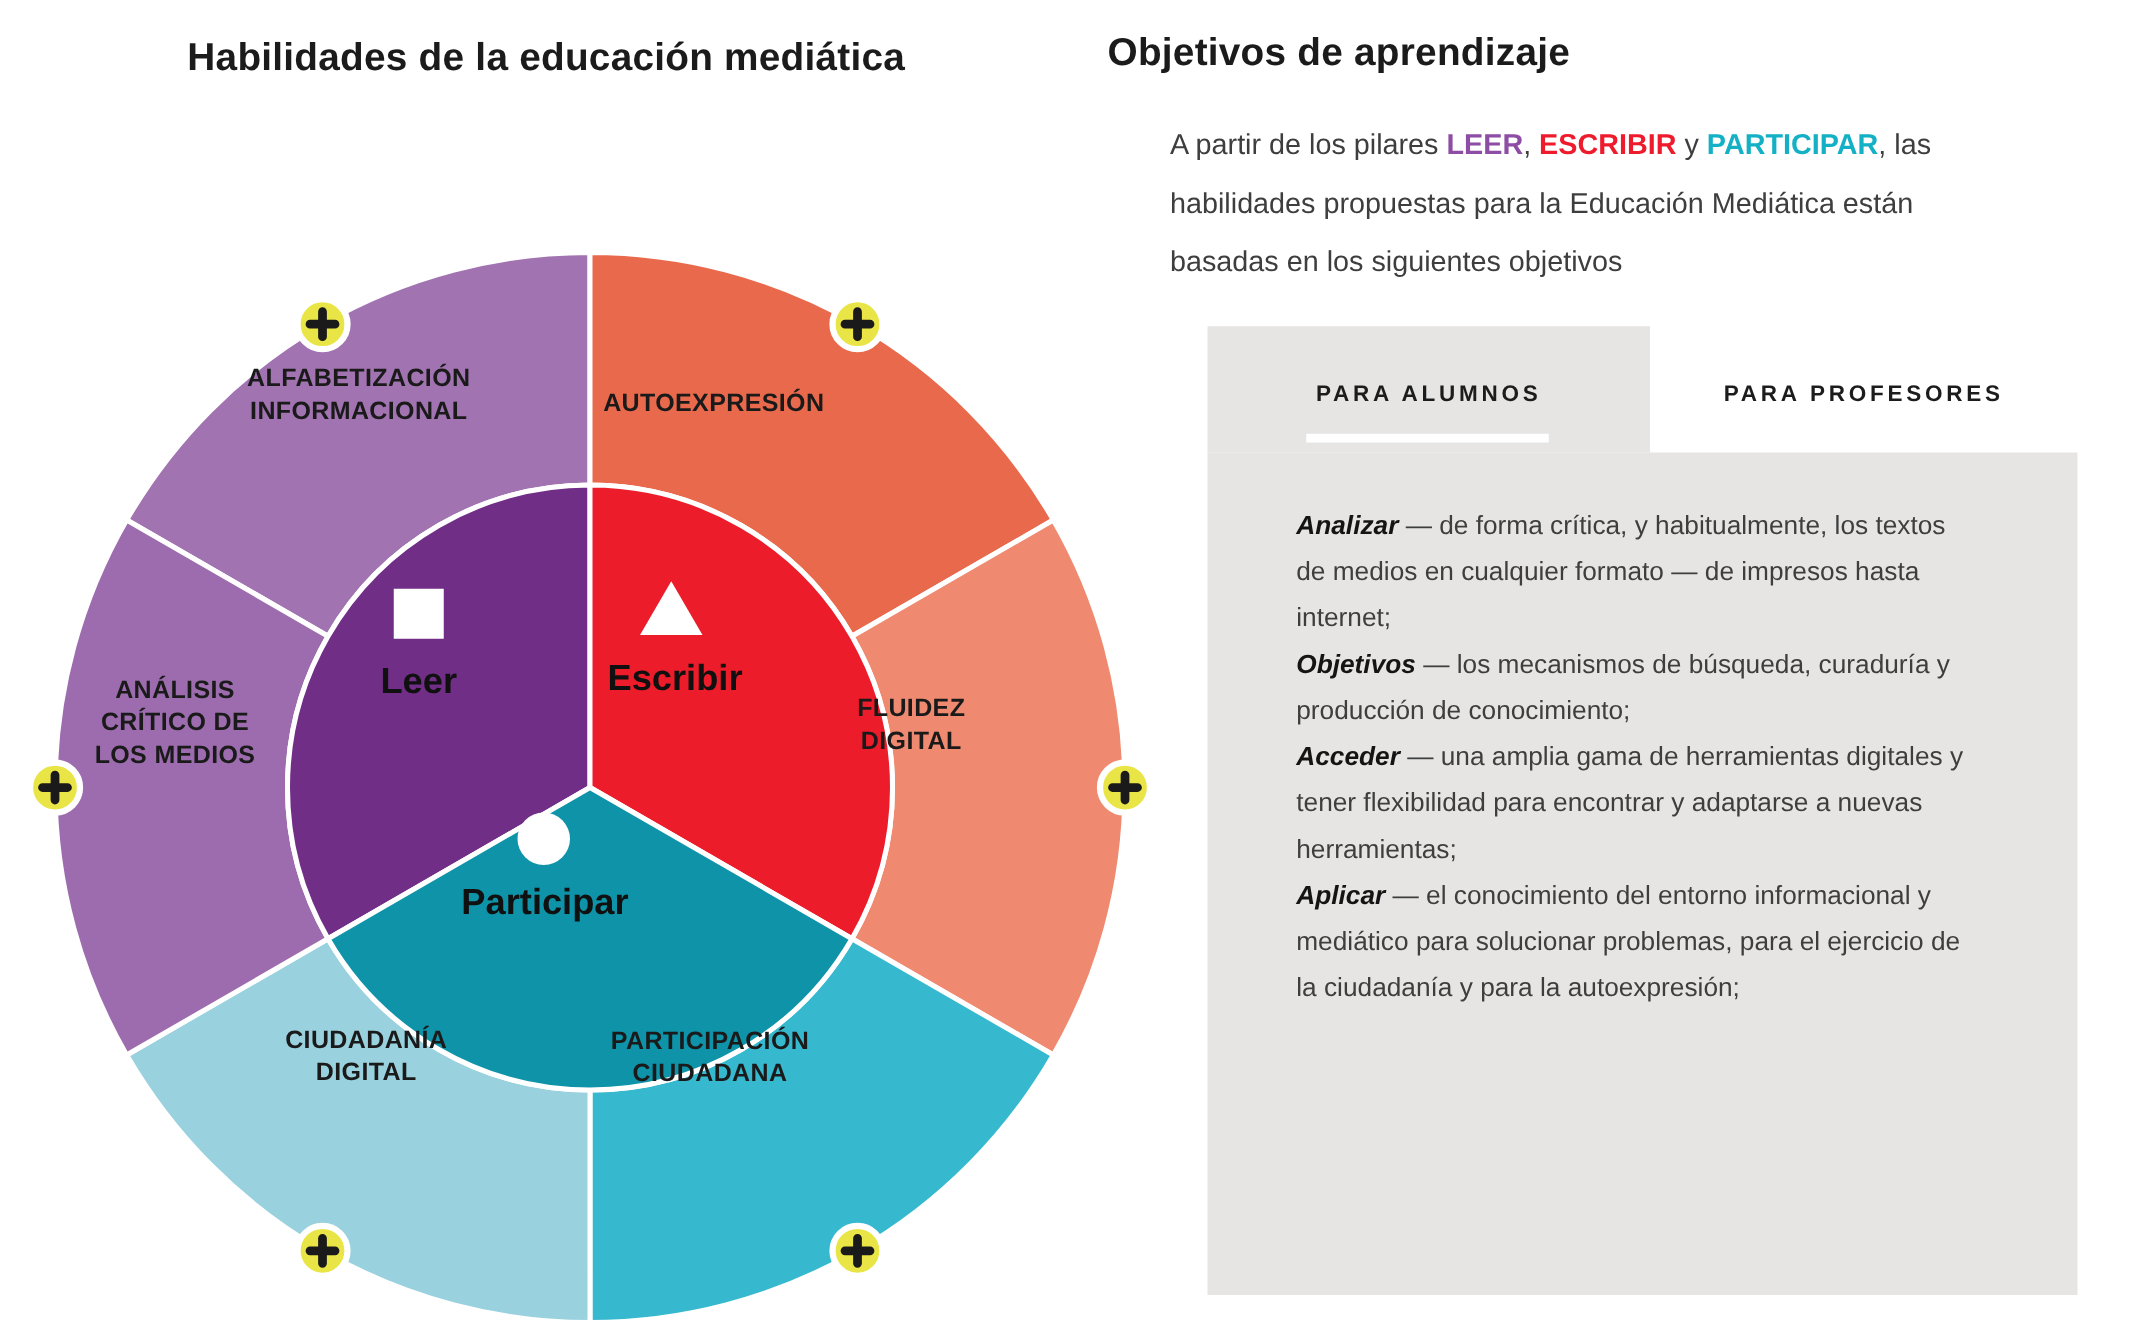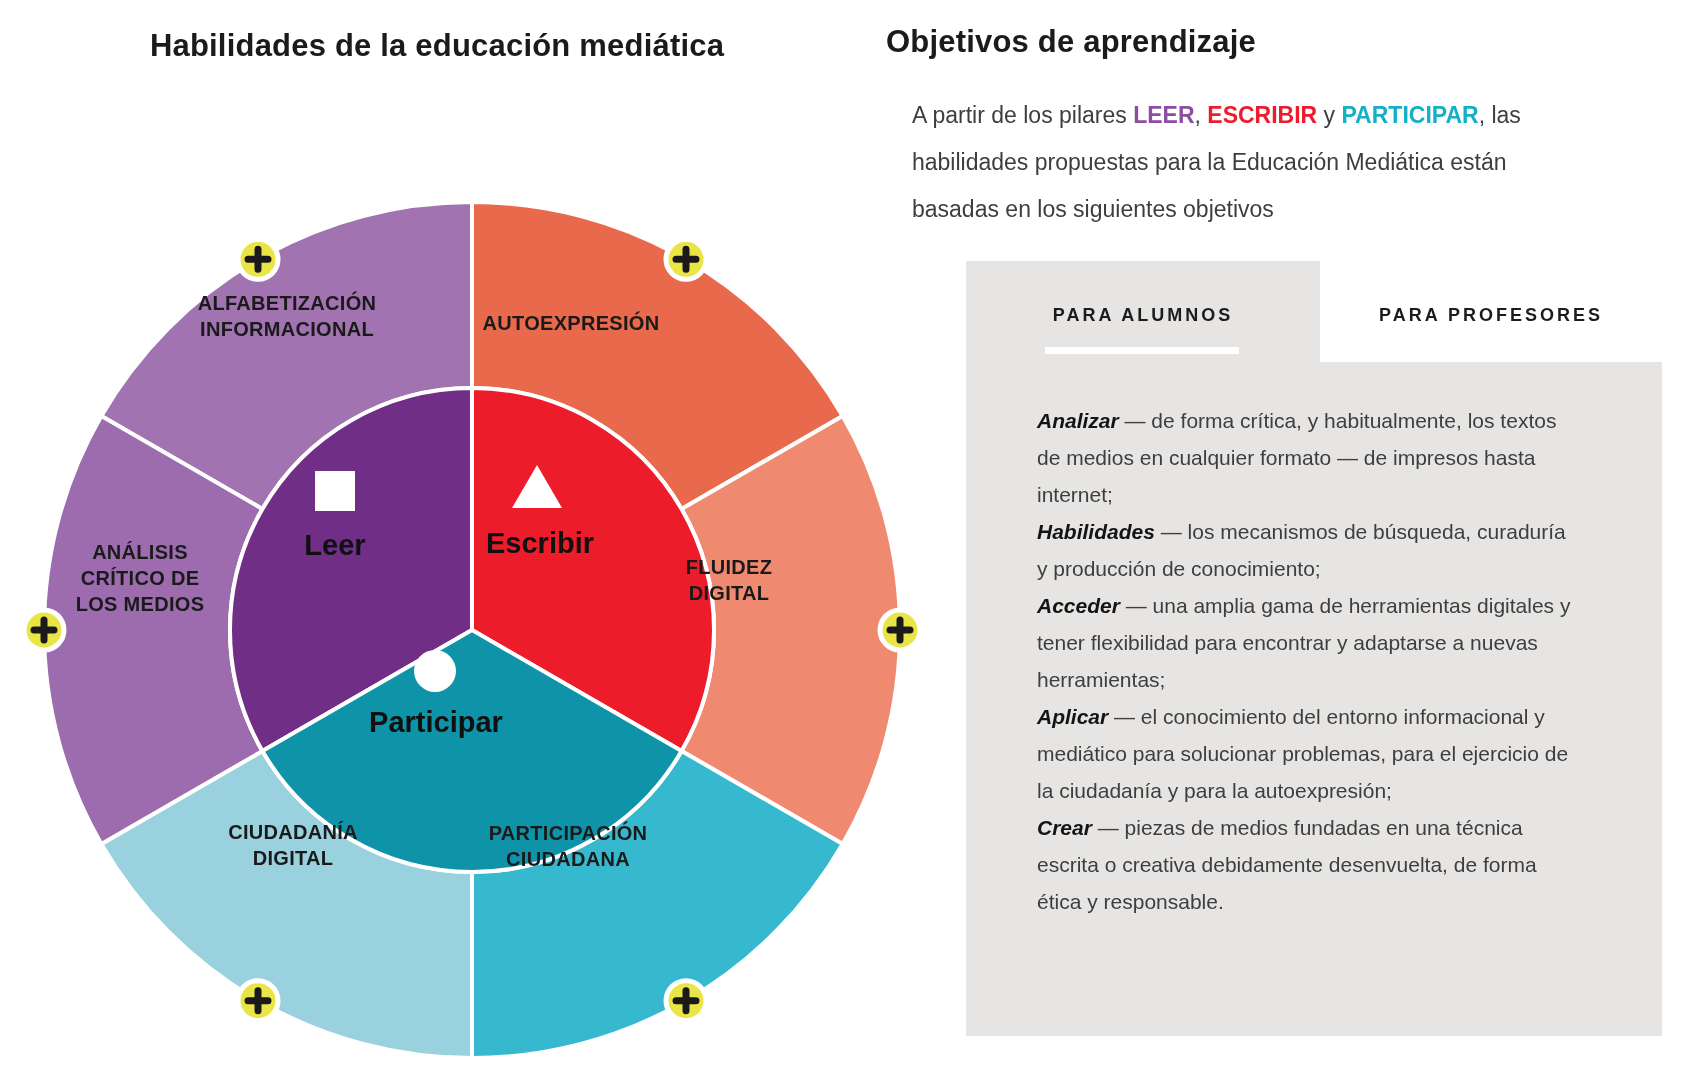--- a/index.html
+++ b/index.html
@@ -9,21 +9,21 @@
     font-family:"Liberation Sans","DejaVu Sans",sans-serif;
     color:#1b1b1b;
   }
   .abs{position:absolute;}
   .page-title{
     font-size:31px;font-weight:700;letter-spacing:.2px;color:#1b1b1b;
   }
   #left-title{left:77px;top:28px;width:720px;text-align:center;}
   #right-title{left:886px;top:24px;}
   #intro{
-    left:912px;top:92px;width:618px;
+    left:936px;top:92px;width:618px;
     font-size:23px;line-height:47px;color:#3e3e3e;
   }
   #intro .accent{font-weight:700;}
   
   #wheel-wrap{left:0;top:0;width:930px;height:1067px;}
   #wheel-svg{display:block;}
   #wheel-svg text{font-family:"Liberation Sans","DejaVu Sans",sans-serif;}
   .ring-label{font-size:20px;font-weight:700;fill:#1a1a1a;letter-spacing:.3px;}
   .core-label{font-size:29px;font-weight:700;fill:#101010;}
   
@@ -102,17 +102,16 @@
 <div class="abs" id="intro"><span>A partir de los pilares </span><span class="accent" style="color: rgb(142, 77, 164);">LEER</span><span>, </span><span class="accent" style="color: rgb(238, 27, 45);">ESCRIBIR</span><span> y </span><span class="accent" style="color: rgb(20, 176, 197);">PARTICIPAR</span><span>, las habilidades propuestas para la Educación Mediática están basadas en los siguientes objetivos</span></div>
 
 <div class="abs" id="panel-tab-block" style="background: rgb(230, 229, 228);"></div>
 <div class="abs" id="panel-main" style="background: rgb(230, 229, 228);"></div>
 <div class="abs tab-label" id="tab-alumnos">PARA ALUMNOS</div>
 <div class="abs tab-label" id="tab-profesores">PARA PROFESORES</div>
 <div class="abs" id="tab-underline"></div>
 
 <div class="abs" id="objectives">
     <div><span class="lead">Analizar</span> — de forma crítica, y habitualmente, los textos de medios en cualquier formato — de impresos hasta internet;</div>
-    <div><span class="lead">Habilidades</span> — los mecanismos de búsqueda, curaduría y producción de conocimiento;</div>
+    <div><span class="lead">Objetivos</span> — los mecanismos de búsqueda, curaduría y producción de conocimiento;</div>
     <div><span class="lead">Acceder</span> — una amplia gama de herramientas digitales y tener flexibilidad para encontrar y adaptarse a nuevas herramientas;</div>
     <div><span class="lead">Aplicar</span> — el conocimiento del entorno informacional y mediático para solucionar problemas, para el ejercicio de la ciudadanía y para la autoexpresión;</div>
-    <div><span class="lead">Crear</span> — piezas de medios fundadas en una técnica escrita o creativa debidamente desenvuelta, de forma ética y responsable.</div>
   </div>
 
 </body></html>

